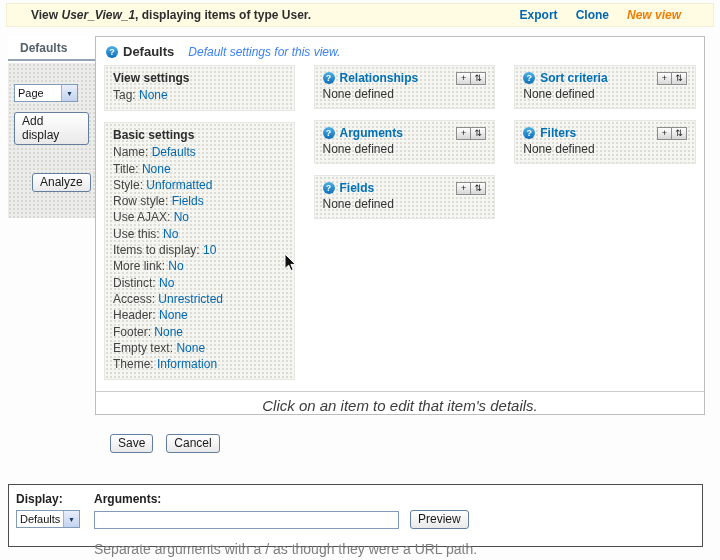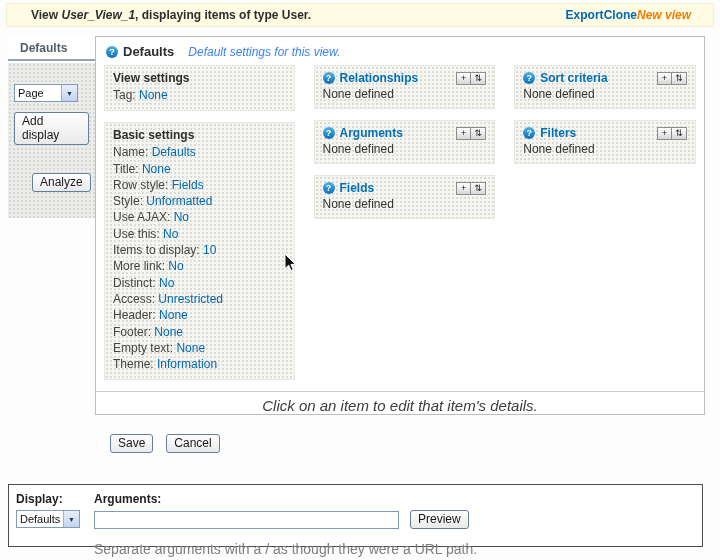--- a/index.html
+++ b/index.html
@@ -2,24 +2,24 @@
 <html><head>
 <meta charset="utf-8">
 <style>
   * { margin:0; padding:0; box-sizing:border-box; }
   html,body { width:720px; height:560px; background:#fdfdfd; font-family:"Liberation Sans", sans-serif; font-size:12px; color:#222; }
   #stage { position:relative; width:720px; height:560px; overflow:hidden; }
 
   
   .topbar { position:absolute; top:3px; left:6px; width:708px; height:24px;
             background:#fffce3; border:1px solid #f3efd2; display:flex; align-items:center;
-            padding:0 22px 0 24px; }
+            padding:0 32px 0 24px; }
   .topbar .msg { font-weight:bold; color:#2e2e2e; white-space:nowrap; }
   .topbar .msg .vname { font-style:italic; }
-  .topbar .links { margin-left:auto; display:flex; }
+  .topbar .links { margin-left:auto; display:flex; gap:18px; }
   .topbar .links a { font-weight:bold; text-decoration:none; cursor:pointer; }
   .lnk-blue  { color:#0068b3; }
   .lnk-orange{ color:#f07d00; font-style:italic; }
 
   
   .side-tab { position:absolute; top:36px; left:8px; width:87px; height:25px;
               background:#fff; border-bottom:2px solid #94a4b4; display:flex; align-items:center;
               padding-left:12px; font-weight:bold; color:#55606b; cursor:pointer; }
   .sidebar  { position:absolute; top:63px; left:8px; width:87px; height:155px;
               background-color:#ececea;
@@ -142,22 +142,22 @@
             <a>None</a>
           </div>
         </div>
 
         <div class="vbox">
           <div class="vbox-titlerow">
             <span class="vbox-title-plain">Basic settings</span>
           </div>
           <div class="kv"><span>Name:</span> <a>Defaults</a></div>
           <div class="kv"><span>Title:</span> <a>None</a></div>
+          <div class="kv"><span>Style:</span> <a>Unformatted</a></div>
           <div class="kv"><span>Row style:</span> <a>Fields</a></div>
-          <div class="kv"><span>Style:</span> <a>Unformatted</a></div>
           <div class="kv"><span>Use AJAX:</span> <a>No</a></div>
           <div class="kv"><span>Use this:</span> <a>No</a></div>
           <div class="kv"><span>Items to display:</span> <a>10</a></div>
           <div class="kv"><span>More link:</span> <a>No</a></div>
           <div class="kv"><span>Distinct:</span> <a>No</a></div>
           <div class="kv"><span>Access:</span> <a>Unrestricted</a></div>
           <div class="kv"><span>Header:</span> <a>None</a></div>
           <div class="kv"><span>Footer:</span> <a>None</a></div>
           <div class="kv"><span>Empty text:</span> <a>None</a></div>
           <div class="kv"><span>Theme:</span> <a>Information</a></div>

